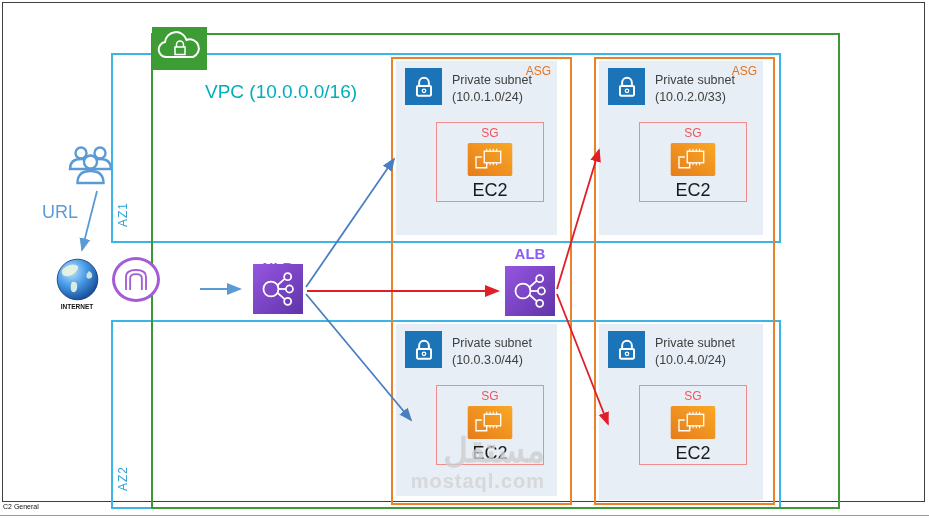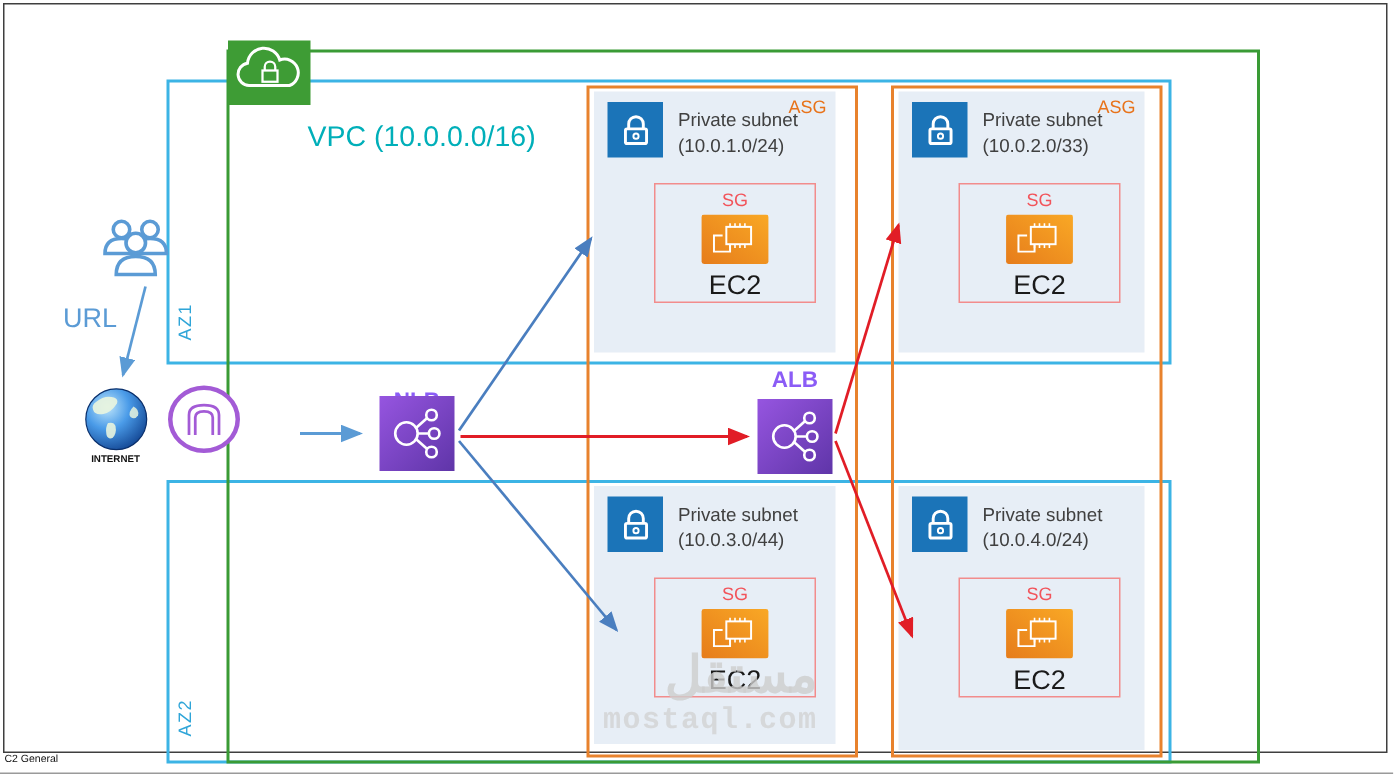--- a/index.html
+++ b/index.html
@@ -54,21 +54,21 @@
          border-radius:50%; display:flex; align-items:center; justify-content:center; background:#fff; }
 
   .users { position:absolute; left:68px; top:144px; }
   .url-label { position:absolute; left:42px; top:202px; font-size:18px; color:#5b9bd5;text-align:center; }
   .globe { position:absolute; left:56px; top:258px; }
   .internet-label { position:absolute; left:52px; top:303px; width:50px; text-align:center;
                     font-size:6.5px; font-weight:bold; color:#111; }
 
   .watermark { position:absolute; left:375px; top:430px; width:170px; text-align:right; pointer-events:none; z-index:40; }
   .wm-ar { font-size:34px; font-weight:bold; color:rgba(205,205,205,0.8); line-height:40px; }
-  .wm-en { font-size:20px; font-weight:bold; color:rgba(208,208,208,0.75); letter-spacing:1px; line-height:22px;font-family:Liberation Mono, monospace; }
+  .wm-en { font-size:20px; font-weight:bold; color:rgba(208,208,208,0.75); letter-spacing:1px; line-height:22px; }
 
   .footer-note { position:absolute; left:3px; top:503px; font-size:7px; color:#111; }
 
   .arrows { position:absolute; left:0; top:0; z-index:50; pointer-events:none; }
   .hidden-defs { position:absolute; width:0; height:0; }
 </style>
 </head>
 <body>
 
 <div class="canvas">

